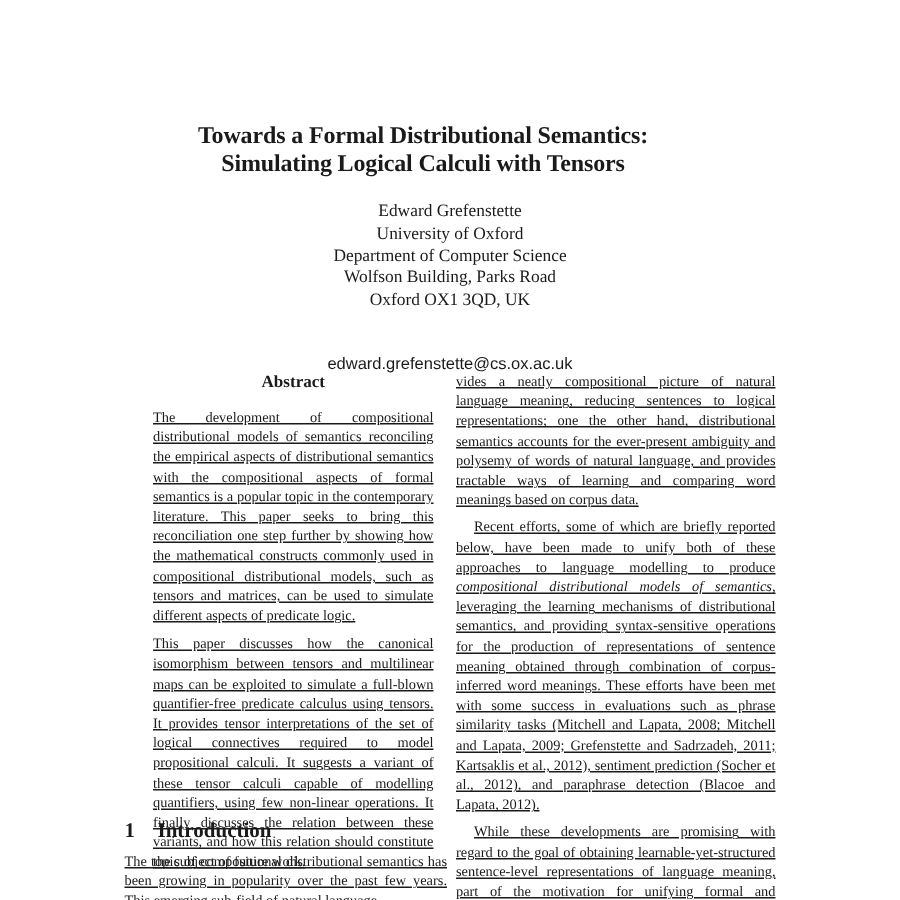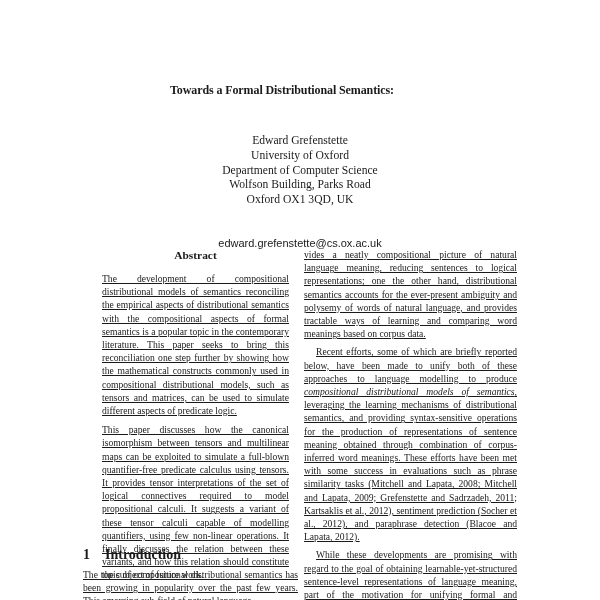--- a/index.html
+++ b/index.html
@@ -4,21 +4,21 @@
 <style>
   html, body { margin: 0; padding: 0; }
   body {
     width: 600px; height: 600px; overflow: hidden;
     background: #ffffff; color: #1a1a1a;
     font-family: "Liberation Serif", "DejaVu Serif", serif;
     position: relative;
   }
   .title {
     position: absolute; left: 0; width: 564px; top: 81px;
-    text-align: center; font-weight: bold; font-size: 12px; line-height: 19px;
+    text-align: center; font-weight: bold; font-size: 16px; line-height: 19px;
     letter-spacing: -0.1px;
   }
   .author-block {
     position: absolute; left: 0; width: 600px; top: 134px;
     text-align: center; font-size: 11.6px; line-height: 14.8px;
   }
   .author-name { font-weight: normal; }
   .email { font-family: Liberation Sans, sans-serif; font-size: 11px; margin-top: 28px; }
   .col {
     position: absolute; top: 248px; font-size: 9.6px; line-height: 13.2px;
@@ -42,20 +42,21 @@
   .intro p, .col-right p { margin: 0; text-decoration: underline; }
   .col-right p + p { text-indent: 12px; margin-top: 5px; }
   .col-right p.first { text-indent: 0; }
   em { font-style: italic; }
 </style>
 </head>
 <body>
 
 <div class="title">
   <div>Towards a Formal Distributional Semantics:</div>
+  <div>Simulating Logical Calculi with Tensors</div>
 </div>
 
 <div class="author-block">
   <div class="author-name">Edward Grefenstette</div>
   <div>University of Oxford</div>
   <div>Department of Computer Science</div>
   <div>Wolfson Building, Parks Road</div>
   <div>Oxford OX1 3QD, UK</div>
   <div class="email">edward.grefenstette@cs.ox.ac.uk</div>
 </div>

